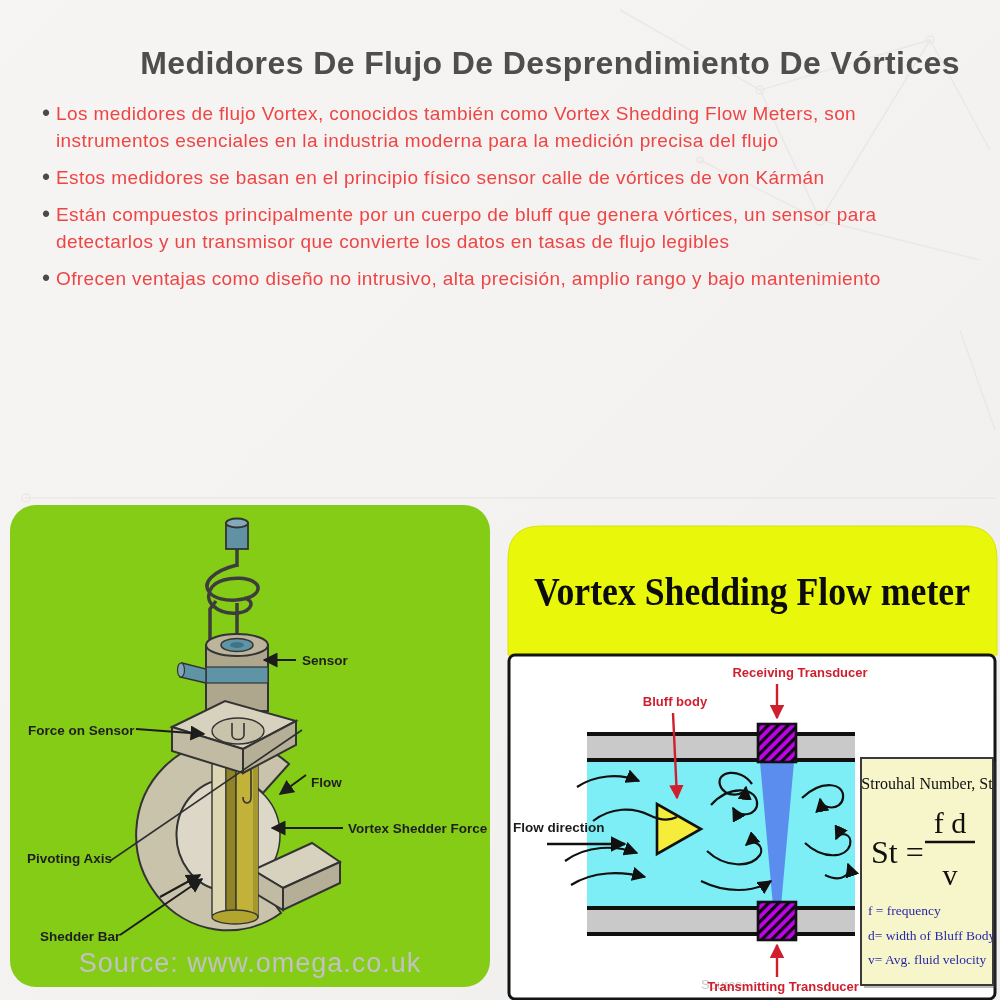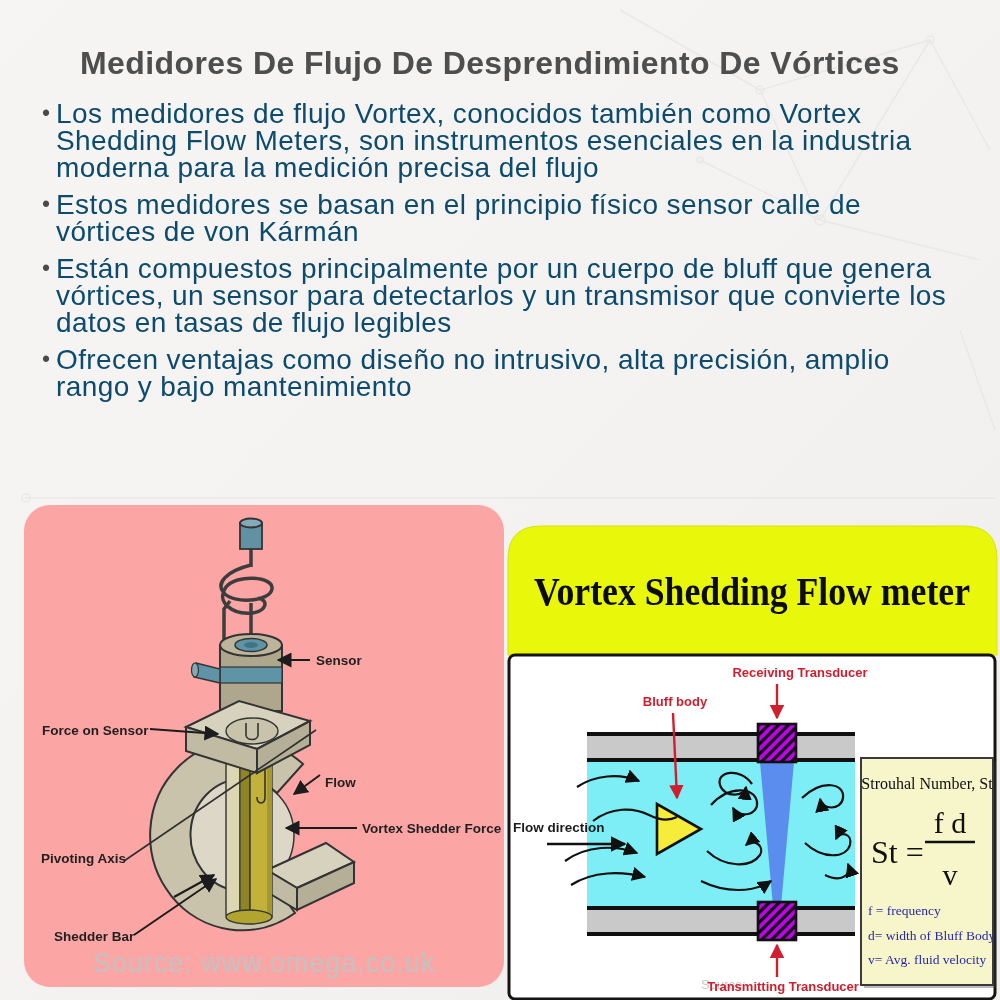--- a/index.html
+++ b/index.html
@@ -4,33 +4,33 @@
 <style>
   html,body{margin:0;padding:0;}
   body{
     width:1000px;height:1000px;position:relative;overflow:hidden;
     background:linear-gradient(135deg,#f6f5f4 0%,#f3f2f1 55%,#efeeec 100%);
     font-family:"Liberation Sans",sans-serif;color:#4a4a4a;
   }
   .decor{position:absolute;inset:0;pointer-events:none;}
   .page-title{
     position:absolute;left:80px;top:24px;width:880px;
-    font-size:32px;font-weight:700;letter-spacing:.4px;color:#4e4e4e;
+    font-size:32px;font-weight:700;letter-spacing:.4px;color:#4e4e4e;text-align:right;
   }
   .bullets{position:absolute;left:42px;top:100px;width:908px;}
   .bullet{display:flex;margin-bottom:10px;}
   .bullet .dot{
     flex:0 0 14px;color:#4a4a4a;font-size:23px;line-height:27px;
   }
   .bullet .txt{
-    font-size:28px;line-height:27px;letter-spacing:.4px;color:#0c4a6e;
+    font-size:19px;line-height:27px;letter-spacing:.4px;color:#ef4444;
   }
   .panel-left{
-    position:absolute;left:24px;top:505px;width:480px;height:482px;
-    background:#fca5a5;border-radius:26px;
+    position:absolute;left:10px;top:505px;width:480px;height:482px;
+    background:#84cc16;border-radius:26px;
   }
   .panel-right{
     position:absolute;left:505px;top:521px;width:495px;height:482px;
     border-radius:0 0 10px 10px;
   }
   svg text{user-select:none;}
   .lbl-l{font-family:"Liberation Sans",sans-serif;font-weight:700;font-size:13.5px;fill:#1f1f1f;}
   .src-l{font-family:"Liberation Sans",sans-serif;font-size:27px;fill:#c2c2c2;letter-spacing:1px;}
   .banner-t{font-family:"Liberation Serif",serif;font-weight:700;font-size:40px;fill:#0c0c0c;}
   .lbl-red{font-family:"Liberation Sans",sans-serif;font-weight:700;font-size:13px;fill:#cf1f2f;}

